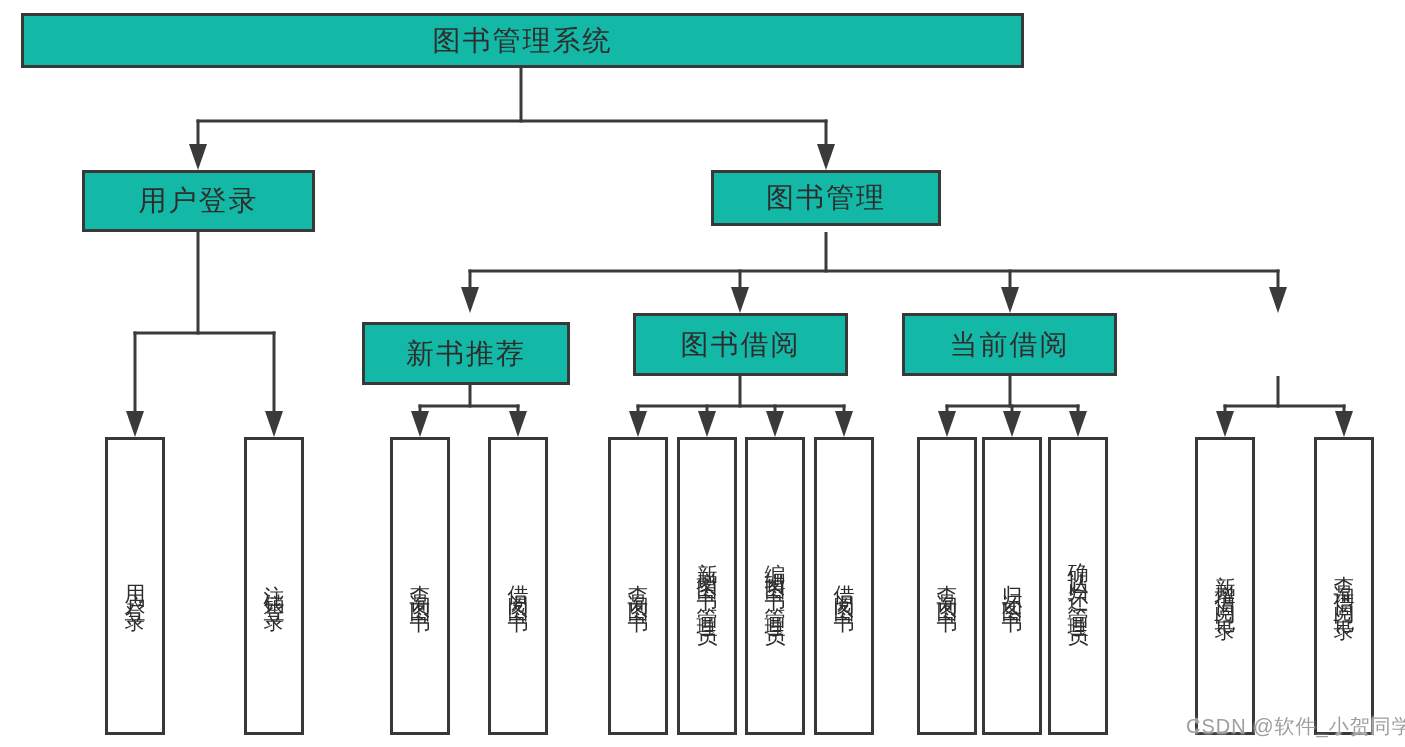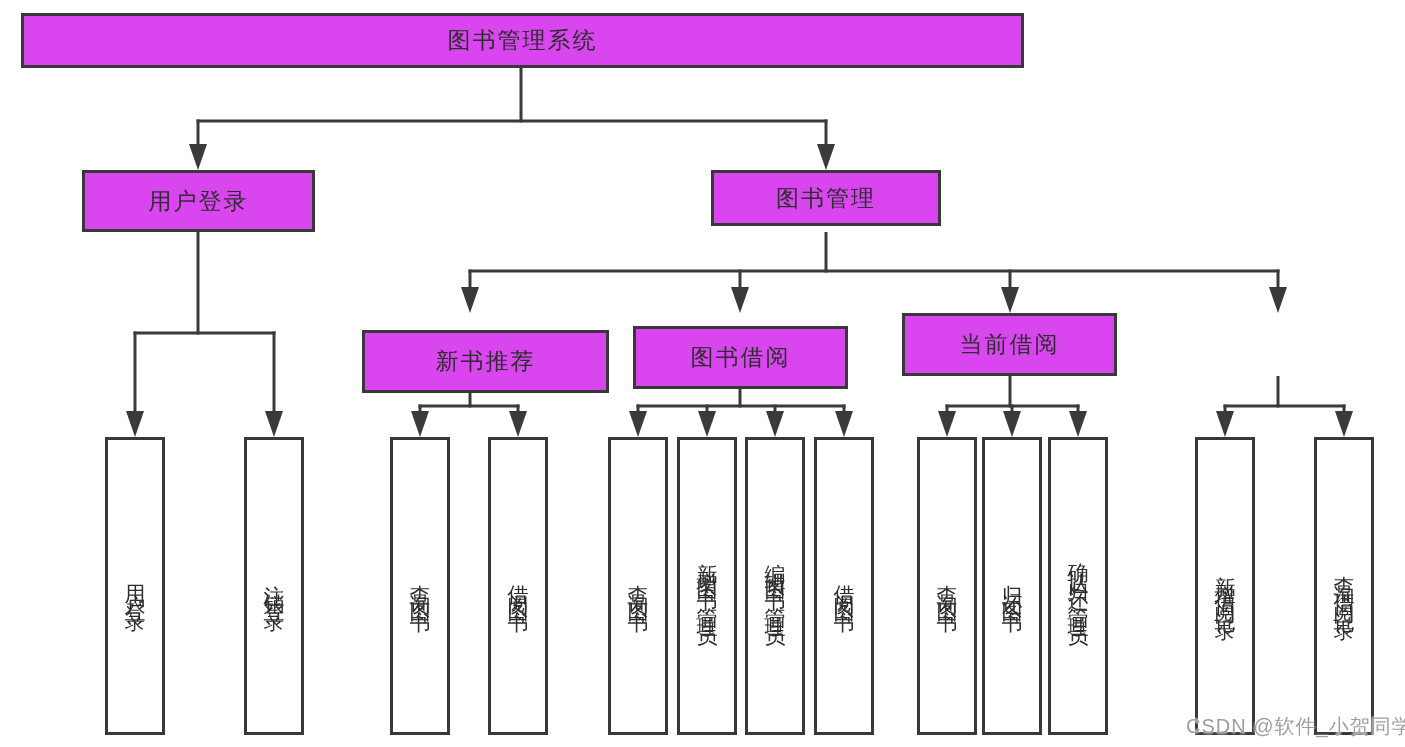--- a/index.html
+++ b/index.html
@@ -14,24 +14,24 @@
   body{
     width:1405px;height:747px;
     font-family:"Liberation Sans","DejaVu Sans",sans-serif;
     position:relative;overflow:hidden;
   }
   .canvas{position:absolute;left:0;top:0;width:1405px;height:747px;background:var(--background);}
   .connectors{position:absolute;left:0;top:0;z-index:1;}
   .connectors line{stroke:var(--line);stroke-width:3;}
   .connectors polygon{fill:var(--line);}
   .node{
-    position:absolute;z-index:2;background:#d946ef;
+    position:absolute;z-index:2;background:#14b8a6;
     border:3px solid var(--box-border);
     display:flex;align-items:center;justify-content:center;
-    color:var(--text);font-size:23px;letter-spacing:2px;
+    color:var(--text);font-size:28px;letter-spacing:2px;
     white-space:nowrap;
   }
   .leaf{
     position:absolute;z-index:2;background:#fff;
     border:3px solid var(--box-border);
     width:60px;height:298px;top:437px;
     display:flex;align-items:center;justify-content:center;
     color:var(--text);
   }
   .leaf .vtext{
@@ -111,24 +111,24 @@
     <span>图书管理系统</span>
   </div>
 
   <div class="node" style="left:82px;top:170px;width:233px;height:62px">
     <span>用户登录</span>
   </div>
   <div class="node" style="left:711px;top:170px;width:230px;height:56px">
     <span>图书管理</span>
   </div>
 
-  <div class="node" style="left:362px;top:330px;width:247px;height:63px">
+  <div class="node" style="left:362px;top:322px;width:208px;height:63px">
     <span>新书推荐</span>
   </div>
-  <div class="node" style="left:633px;top:326px;width:215px;height:63px">
+  <div class="node" style="left:633px;top:313px;width:215px;height:63px">
     <span>图书借阅</span>
   </div>
   <div class="node" style="left:902px;top:313px;width:215px;height:63px">
     <span>当前借阅</span>
   </div>
 
   <div class="leaf" style="left:105px">
     <span class="vtext">用户登录</span>
   </div>
   <div class="leaf" style="left:244px">

